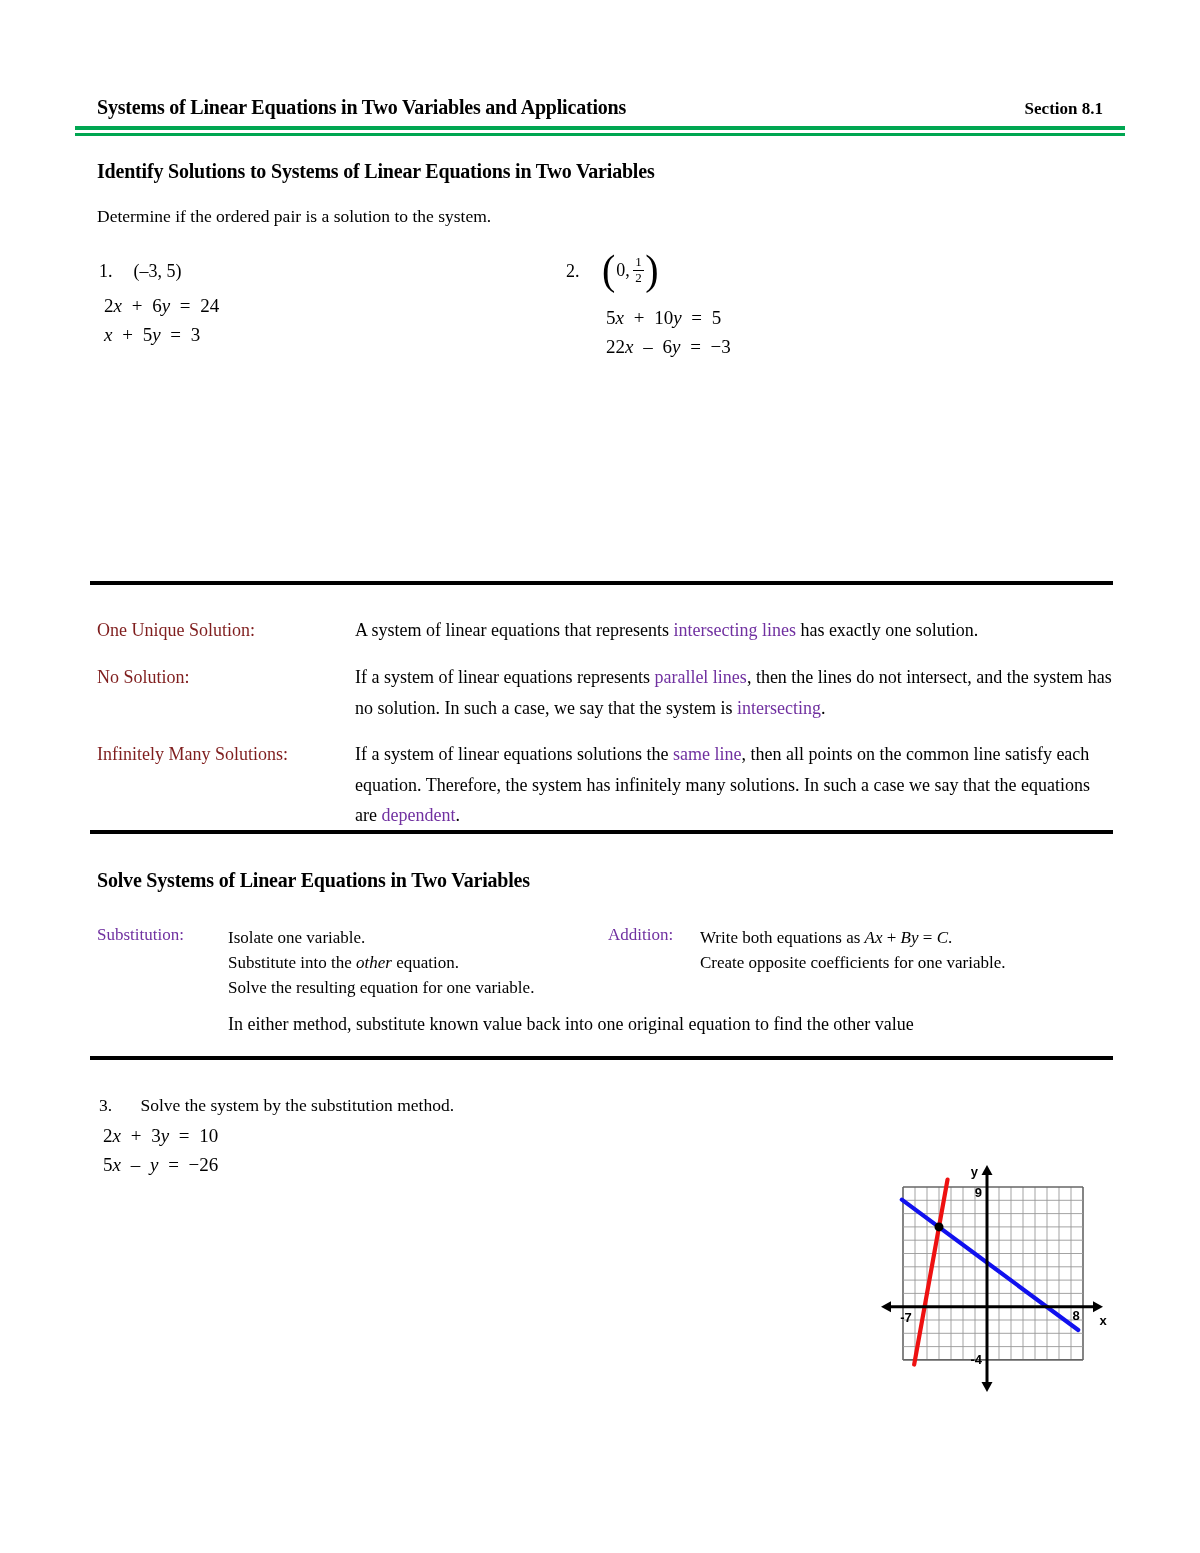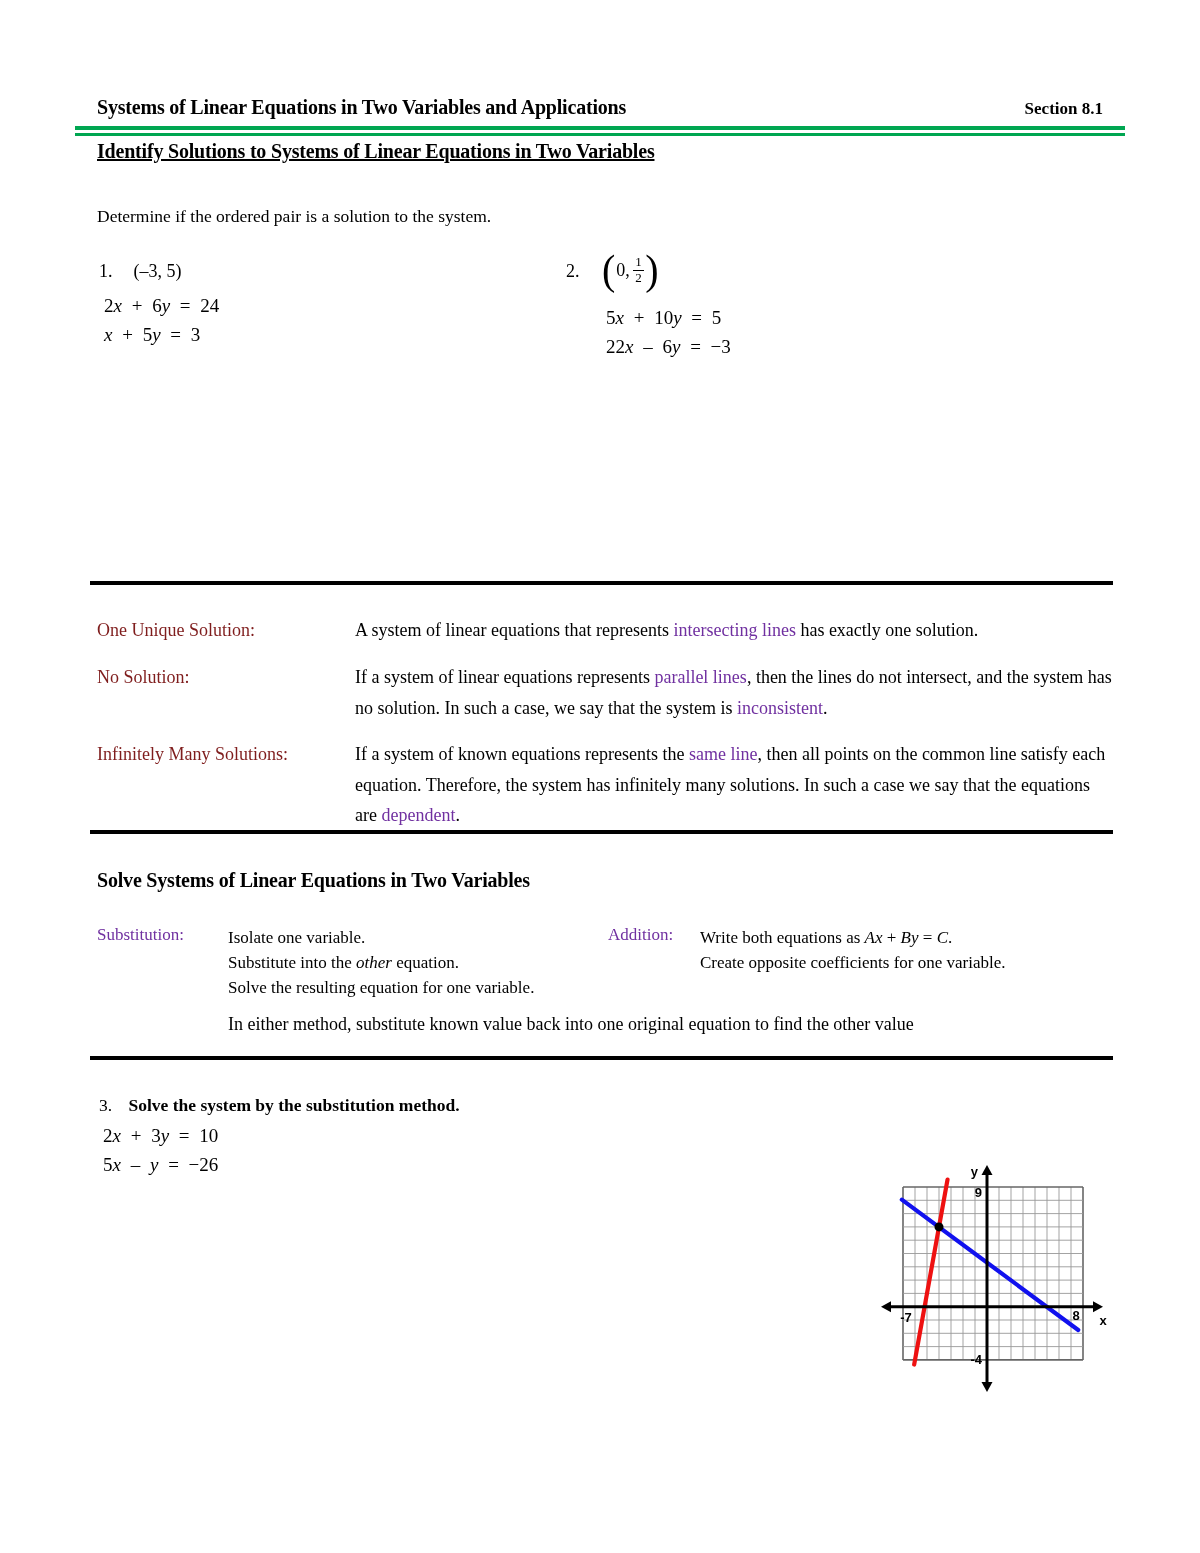--- a/index.html
+++ b/index.html
@@ -58,21 +58,21 @@
   <div class="abs header-row">
     <span class="header-title">Systems of Linear Equations in Two Variables and Applications</span>
     <span class="header-section">Section 8.1</span>
   </div>
   <div class="abs green-rule">
     <div class="bar" style="background:#00A651"></div>
     <div class="gap"></div>
     <div class="bar" style="background:#00A651"></div>
   </div>
 
-  <div class="abs h-bold" style="left:97px;top:140px;text-decoration:underline;">Identify Solutions to Systems of Linear Equations in Two Variables</div>
+  <div class="abs h-bold" style="left:97px;top:160px;">Identify Solutions to Systems of Linear Equations in Two Variables</div>
   <div class="abs body-text" style="left:97px;top:206px;">Determine if the ordered pair is a solution to the system.</div>
 
   <div class="abs" style="left:99px;top:261px;">
     <span class="pnum">1.</span>
     <span class="pair" style="margin-left:17px;">(–3, 5)</span>
   </div>
   <div class="abs eq-stack" style="left:104px;top:291px;">
     <div class="math">2<i>x</i> + 6<i>y</i> = 24</div>
     <div class="math"><i>x</i> + 5<i>y</i> = 3</div>
   </div>
@@ -96,26 +96,26 @@
 
   <div class="abs black-rule" style="top:581px;"></div>
 
   <div class="abs def-row" style="top:615px;">
     <div class="def-label">One Unique Solution:</div>
     <div class="def-text"><span>A system of linear equations that represents </span><span class="hl">intersecting lines</span><span> has exactly one solution.</span></div>
   </div>
 
   <div class="abs def-row" style="top:662px;">
     <div class="def-label">No Solution:</div>
-    <div class="def-text"><span>If a system of linear equations represents </span><span class="hl">parallel lines</span><span>, then the lines do not intersect, and the system has no solution. In such a case, we say that the system is </span><span class="hl">inconsistent</span><span>.</span></div>
+    <div class="def-text"><span>If a system of linear equations represents </span><span class="hl">parallel lines</span><span>, then the lines do not intersect, and the system has no solution. In such a case, we say that the system is </span><span class="hl">intersecting</span><span>.</span></div>
   </div>
 
   <div class="abs def-row" style="top:739px;">
     <div class="def-label">Infinitely Many Solutions:</div>
-    <div class="def-text"><span>If a system of known equations represents the </span><span class="hl">same line</span><span>, then all points on the common line satisfy each equation. Therefore, the system has infinitely many solutions. In such a case we say that the equations are </span><span class="hl">dependent</span><span>.</span></div>
+    <div class="def-text"><span>If a system of linear equations solutions the </span><span class="hl">same line</span><span>, then all points on the common line satisfy each equation. Therefore, the system has infinitely many solutions. In such a case we say that the equations are </span><span class="hl">dependent</span><span>.</span></div>
   </div>
 
   <div class="abs black-rule" style="top:830px;"></div>
 
   <div class="abs h-bold" style="left:97px;top:869px;">Solve Systems of Linear Equations in Two Variables</div>
 
   <div class="abs m-label" style="left:97px;top:925px;">Substitution:</div>
   <div class="abs m-steps" style="left:228px;top:925px;">
     <div>Isolate one variable.</div>
     <div><span>Substitute into the </span><i>other</i><span> equation.</span></div>
@@ -127,21 +127,21 @@
     <div><span>Write both equations as </span><span><i>Ax</i> + <i>By</i> = <i>C</i></span><span>.</span></div>
     <div>Create opposite coefficients for one variable.</div>
   </div>
 
   <div class="abs note-text" style="left:228px;top:1014px;">In either method, substitute known value back into one original equation to find the other value</div>
 
   <div class="abs black-rule" style="top:1056px;"></div>
 
   <div class="abs body-text" style="left:99px;top:1095px;">
     <span>3.</span>
-    <span style="margin-left:12px;font-weight:bold;">Solve the system by the substitution method.</span>
+    <span style="margin-left:24px;">Solve the system by the substitution method.</span>
   </div>
   <div class="abs eq-stack" style="left:103px;top:1121px;">
     <div class="math">2<i>x</i> + 3<i>y</i> = 10</div>
     <div class="math">5<i>x</i> – <i>y</i> = −26</div>
   </div>
 
   <svg id="graph-svg" class="abs" width="242" height="248">
       <line x1="27" y1="31" x2="27" y2="203.9" stroke="#666666" stroke-width="1.6"></line>
       <line x1="39" y1="31" x2="39" y2="203.9" stroke="#999999" stroke-width="0.9"></line>
       <line x1="51" y1="31" x2="51" y2="203.9" stroke="#999999" stroke-width="0.9"></line>

